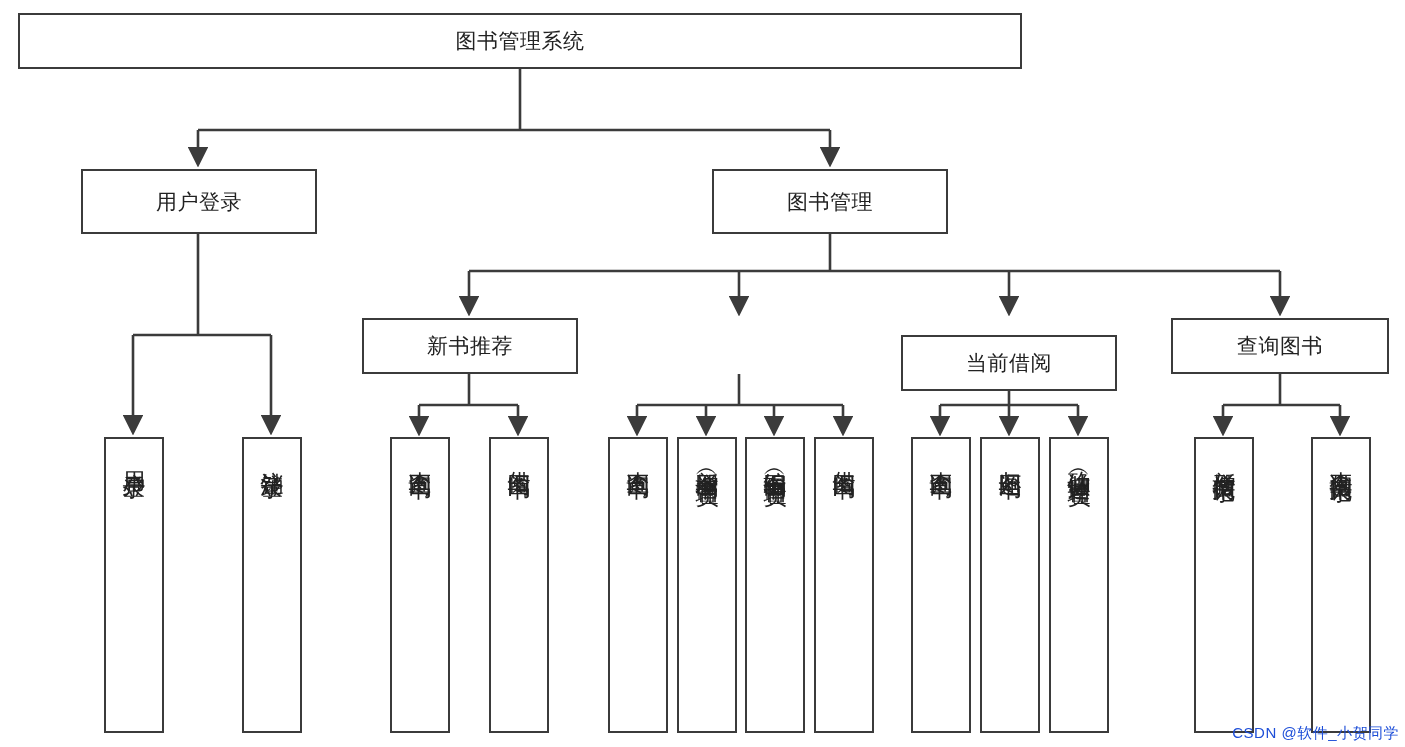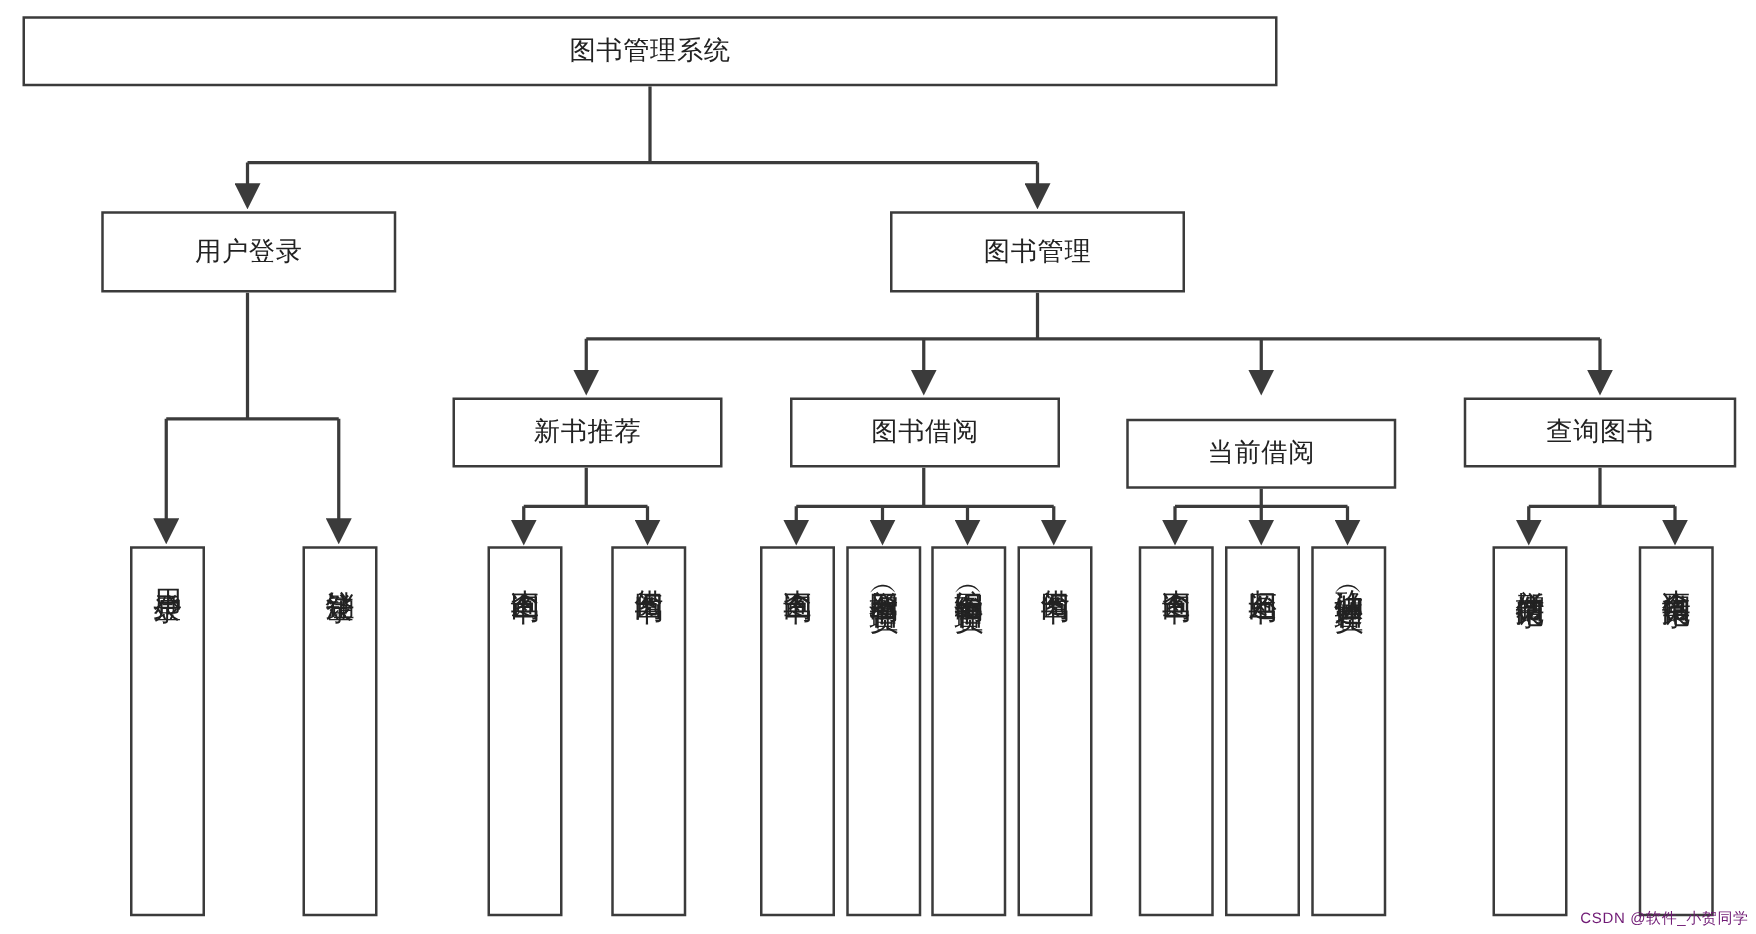--- a/index.html
+++ b/index.html
@@ -51,22 +51,22 @@
     writing-mode: vertical-rl;
     text-orientation: upright;
     font-size: 23px;
     letter-spacing: 2px;
     line-height: 1;
   }
   #watermark {
     position: absolute;
     right: 6px;
     bottom: 4px;
-    font-size: 12px;
-    color: #701a75;
+    font-size: 15px;
+    color: #1d4ed8;
     letter-spacing: 0.5px;
     user-select: none;
   }
 </style>
 </head>
 <body>
 
 <div id="canvas">
 
   <svg class="wires" viewBox="0 0 1405 747" xmlns="http://www.w3.org/2000/svg">
@@ -129,23 +129,20 @@
   <div class="node horiz" style="left:81px; top:169px; width:236px; height:65px;">
     <span class="label">用户登录</span>
   </div>
   <div class="node horiz" style="left:362px; top:318px; width:216px; height:56px;">
     <span class="label">新书推荐</span>
   </div>
 
   <div class="node horiz" style="left:712px; top:169px; width:236px; height:65px;">
     <span class="label">图书管理</span>
   </div>
-  <div class="node horiz" style="left:632px; top:318px; width:216px; height:56px;">
-    <span class="label">图书借阅</span>
-  </div>
   <div class="node horiz" style="left:901px; top:335px; width:216px; height:56px;">
     <span class="label">当前借阅</span>
   </div>
   <div class="node horiz" style="left:1171px; top:318px; width:218px; height:56px;">
     <span class="label">查询图书</span>
   </div>
 
   <div class="node vert" style="left:104px; top:437px; width:60px; height:296px;">
     <span class="label">用户登录</span>
   </div>

